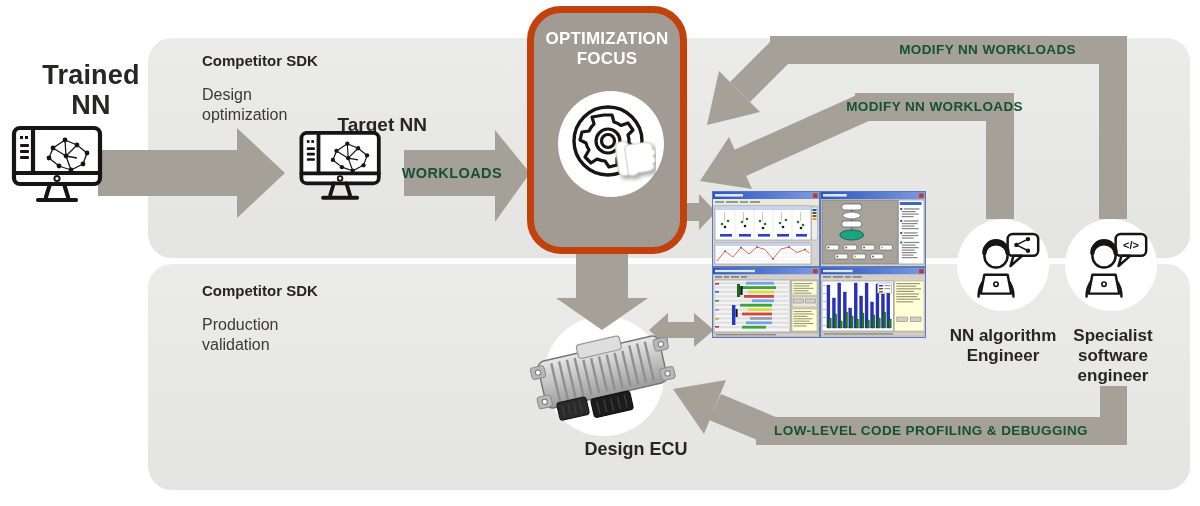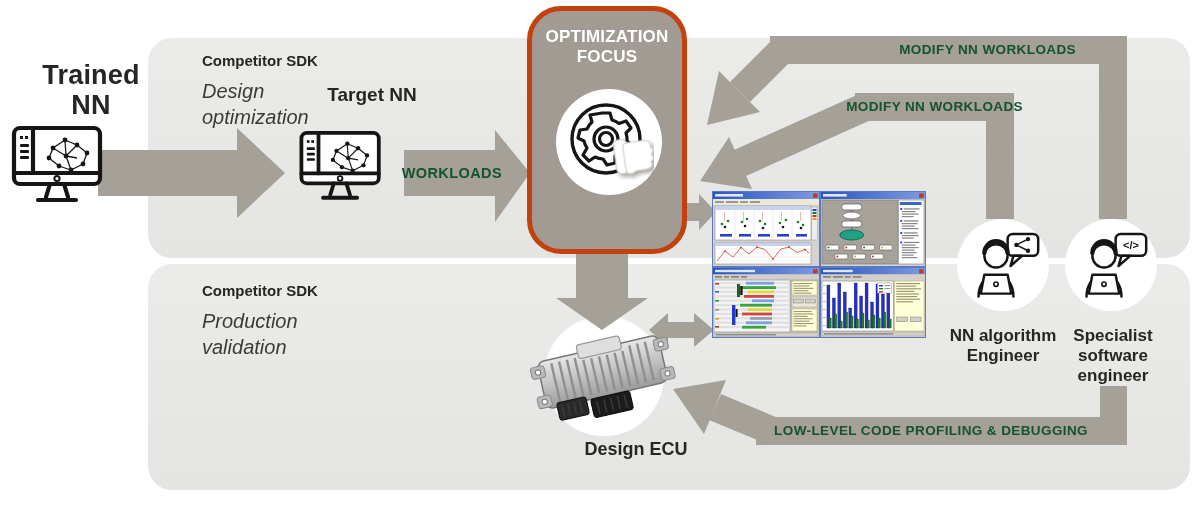--- a/index.html
+++ b/index.html
@@ -3,26 +3,26 @@
 <meta charset="utf-8">
 <style>
   html,body{margin:0;padding:0;background:#ffffff;}
   #stage{position:relative;width:1200px;height:506px;overflow:hidden;
          font-family:"Liberation Sans",sans-serif;background:#ffffff;}
   .abs{position:absolute;}
   .panel{position:absolute;background:linear-gradient(180deg,#ebebe9,#e4e4e2);border-radius:24px;}
   .lbl{position:absolute;color:#272625;padding-left:32px;}
   .h1{font-size:27px;font-weight:700;line-height:1.12;text-align:center;letter-spacing:.2px;}
   .panel-title{font-size:15px;font-weight:700;line-height:1.2;}
-  .panel-sub{font-size:20px;font-weight:400;line-height:1.28;color:#3b3a38;margin-top:9px;font-style:italic;}
+  .panel-sub{font-size:16px;font-weight:400;line-height:1.28;color:#3b3a38;margin-top:15px;}
   .node-lbl{font-size:19px;font-weight:700;text-align:center;line-height:1.15;}
   .arrow-lbl{position:absolute;color:#14532d;font-weight:700;text-align:right;
              font-size:13.5px;letter-spacing:.4px;line-height:1.1;}
   .focus-box{position:absolute;left:527px;top:6px;width:160px;height:248px;box-sizing:border-box;
-             background:#a19b93;border:5px solid #c2410c;border-radius:34px;}
+             background:#a19b93;border:7px solid #c2410c;border-radius:34px;}
   .focus-title{position:absolute;top:16px;left:0;width:100%;text-align:center;color:#fff;
                font-size:17px;font-weight:700;line-height:1.18;letter-spacing:.2px;}
   .focus-code{position:absolute;top:182px;left:0;width:100%;text-align:center;color:#fff;
               font-size:17px;font-weight:700;line-height:1.15;}
   .white-circle{position:absolute;background:#ffffff;border-radius:50%;}
   .eng-lbl{position:absolute;font-size:17px;font-weight:700;color:#272625;
            text-align:center;line-height:1.18;}
   .collage{position:absolute;left:712px;top:191px;width:214px;height:147px;
            display:grid;grid-template-columns:108px 106px;grid-template-rows:76px 71px;}
   .collage svg{display:block;width:100%;height:100%;}
@@ -120,21 +120,21 @@
   <div class="lbl" style="left:170px;top:52px;width:122px;">
     <div class="panel-title">Competitor SDK</div>
     <div class="panel-sub">Design optimization</div>
   </div>
 
   <div class="lbl" style="left:170px;top:282px;width:122px;">
     <div class="panel-title">Competitor SDK</div>
     <div class="panel-sub">Production validation</div>
   </div>
 
-  <div class="lbl node-lbl" style="left:285px;top:84px;width:110px;">Target NN</div>
+  <div class="lbl node-lbl" style="left:285px;top:114px;width:110px;text-align:right;">Target NN</div>
   <svg class="abs" style="left:296px;top:125px;" width="90" height="96" viewBox="0 0 100 105">
     <g stroke="#161514" fill="none" stroke-width="4.2" stroke-linecap="round" stroke-linejoin="round">
       <rect x="6" y="8" width="86" height="56" rx="6" fill="#ffffff"></rect>
       <line x1="25" y1="8" x2="25" y2="53"></line>
       <line x1="6" y1="53" x2="92" y2="53"></line>
       <path d="M42,64 L38,77 M56,64 L60,77 M30,80 L68,80"></path>
     </g>
     <circle cx="49" cy="58.5" r="2.6" fill="none" stroke="#161514" stroke-width="2"></circle>
     <g fill="#161514">
       <rect x="12" y="16" width="3" height="3"></rect>

